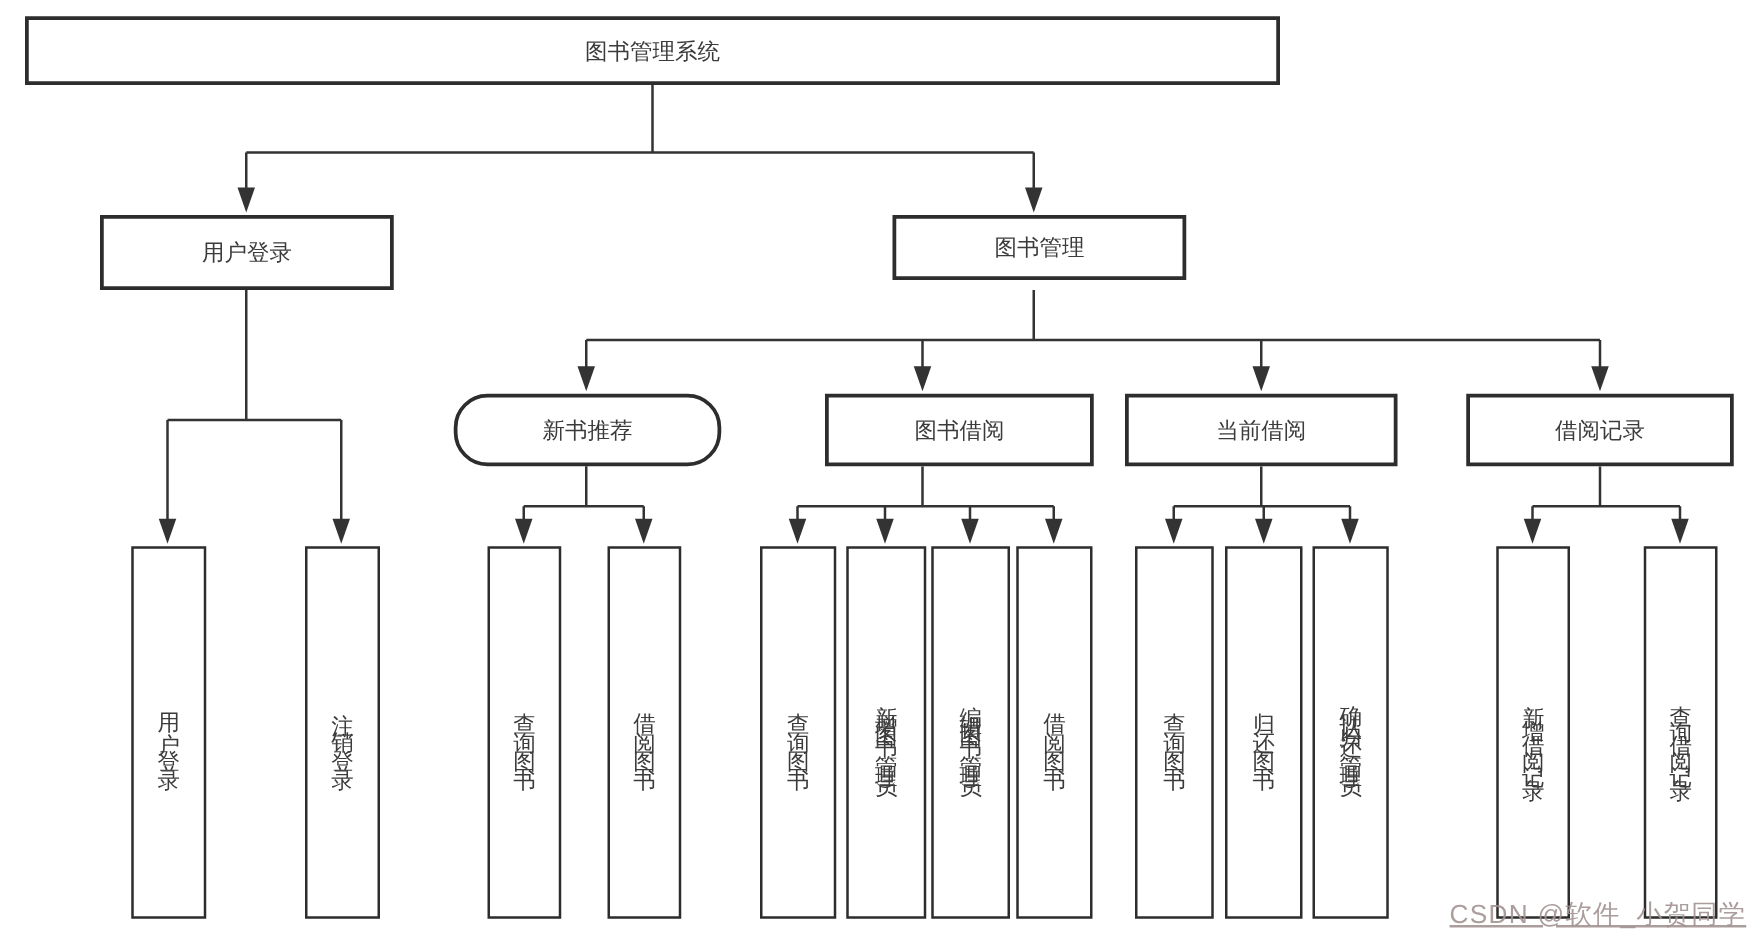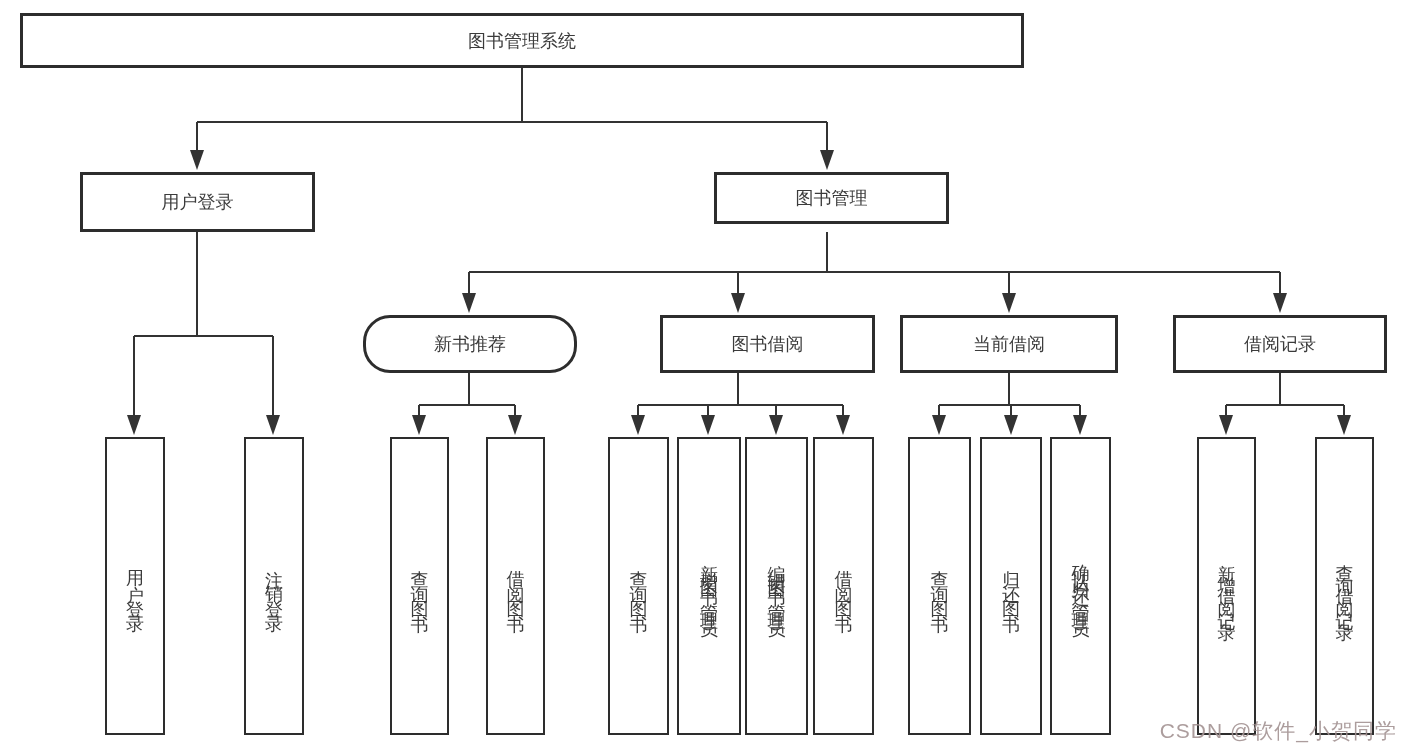--- a/index.html
+++ b/index.html
@@ -56,20 +56,21 @@
     line-height: 1;
   }
   .vtext.len6 { letter-spacing: 12px; }
   .vtext.len9 { letter-spacing: 8px; }
   .watermark {
     position: absolute;
     right: 8px;
     bottom: 2px;
     font-size: 21px;
     color: rgba(163, 146, 146, 0.9);
+    text-decoration: underline;
     letter-spacing: 1px;
     z-index: 3;
     white-space: nowrap;
   }
 </style>
 </head>
 <body>
 
 <div class="canvas">
 

